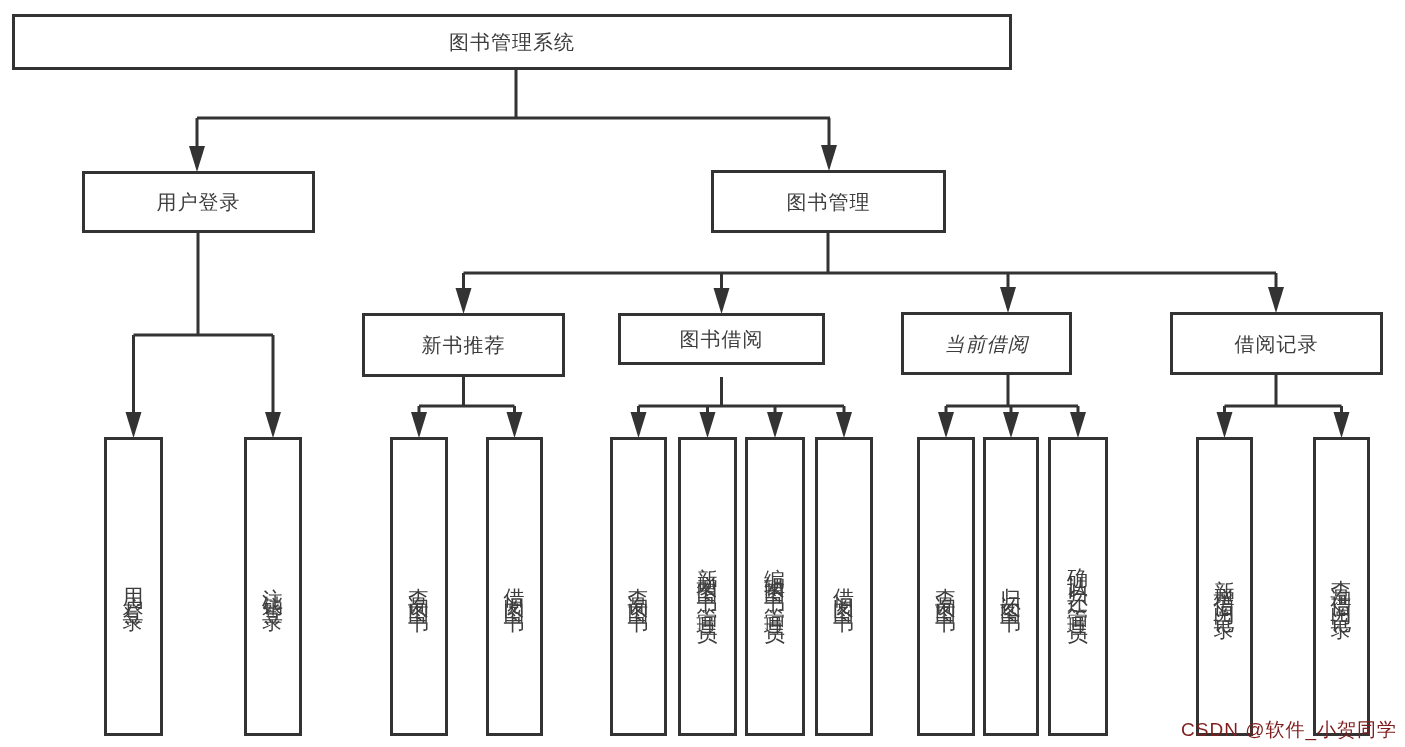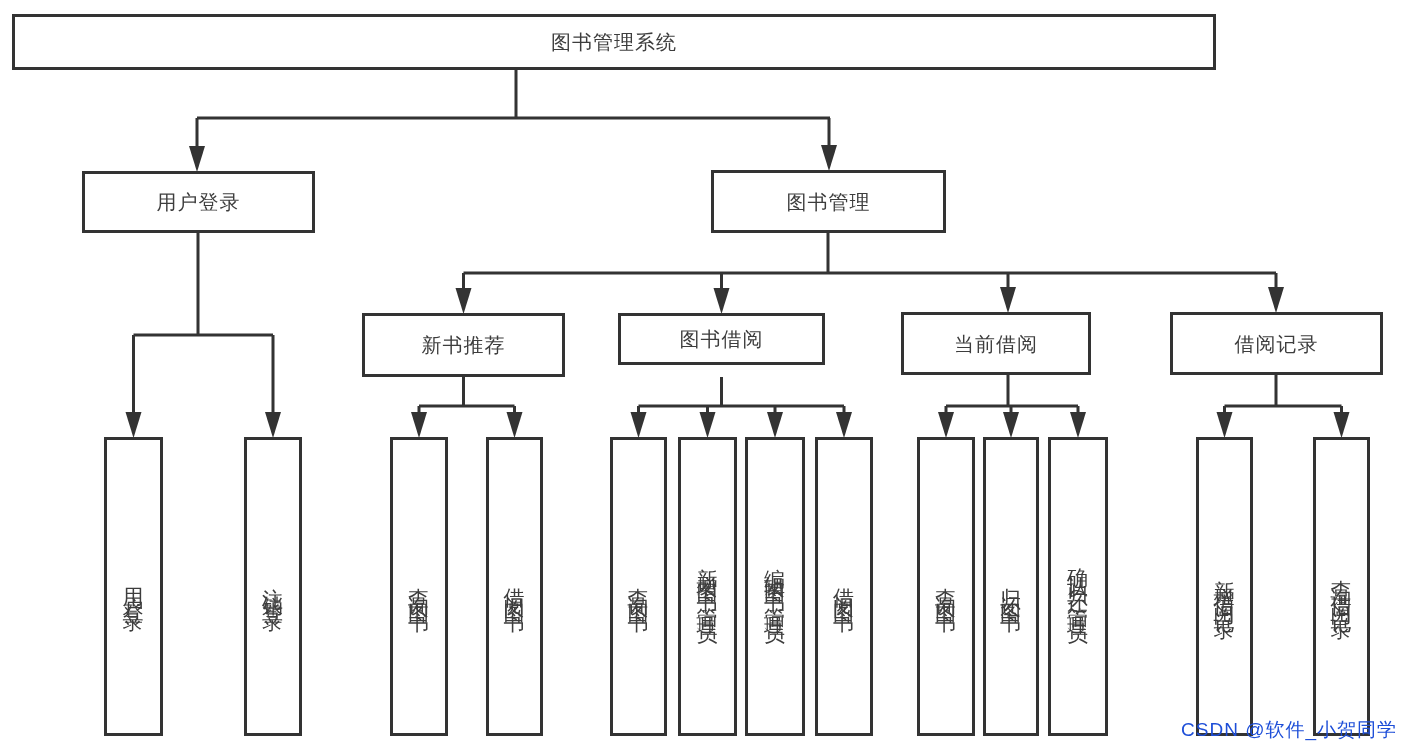--- a/index.html
+++ b/index.html
@@ -42,21 +42,21 @@
     text-orientation: mixed;
     font-size: 21px;
     letter-spacing: 8px;
     line-height: 1;
   }
   .watermark {
     position: absolute;
     right: 8px;
     bottom: 4px;
     font-size: 19px;
-    color: #1d4ed8;
+    color: #7f1d1d;
     letter-spacing: 1px;
     white-space: nowrap;
   }
 </style>
 </head>
 <body>
 
 <div id="canvas">
 
   <svg class="wires" viewBox="0 0 1405 747" xmlns="http://www.w3.org/2000/svg">
@@ -95,28 +95,28 @@
       <polygon points="767,412 783,412 775,438"></polygon>
       <polygon points="836,412 852,412 844,438"></polygon>
       <polygon points="938,412 954,412 946,438"></polygon>
       <polygon points="1003,412 1019,412 1011,438"></polygon>
       <polygon points="1070,412 1086,412 1078,438"></polygon>
       <polygon points="1216.5,412 1232.5,412 1224.5,438"></polygon>
       <polygon points="1333.5,412 1349.5,412 1341.5,438"></polygon>
     </g>
   </svg>
 
-  <div class="box hbox" style="left:12px; top:14px; width:1204px; height:56px;">图书管理系统</div>
+  <div class="box hbox" style="left:12px; top:14px; width:1000px; height:56px;">图书管理系统</div>
 
   <div class="box hbox" style="left:82px; top:171px; width:233px; height:62px;">用户登录</div>
   <div class="box hbox" style="left:362px; top:313px; width:203px; height:64px;">新书推荐</div>
 
   <div class="box hbox" style="left:711px; top:170px; width:235px; height:63px;">图书管理</div>
   <div class="box hbox" style="left:618px; top:313px; width:207px; height:52px;">图书借阅</div>
-  <div class="box hbox" style="left:901px; top:312px; width:190px; height:63px;">当前借阅</div>
+  <div class="box hbox" style="left:901px; top:312px; width:171px; height:63px;font-style:italic;">当前借阅</div>
   <div class="box hbox" style="left:1170px; top:312px; width:213px; height:63px;">借阅记录</div>
 
   <div class="box vbox" style="left:104px; top:437px; width:59px; height:299px;">用户登录</div>
   <div class="box vbox" style="left:244px; top:437px; width:58px; height:299px;">注销登录</div>
 
   <div class="box vbox" style="left:390px; top:437px; width:58px; height:299px;">查询图书</div>
   <div class="box vbox" style="left:486px; top:437px; width:57px; height:299px;">借阅图书</div>
 
   <div class="box vbox" style="left:610px; top:437px; width:57px; height:299px;">查询图书</div>
   <div class="box vbox" style="left:678px; top:437px; width:59px; height:299px;">新增图书（管理员）</div>

